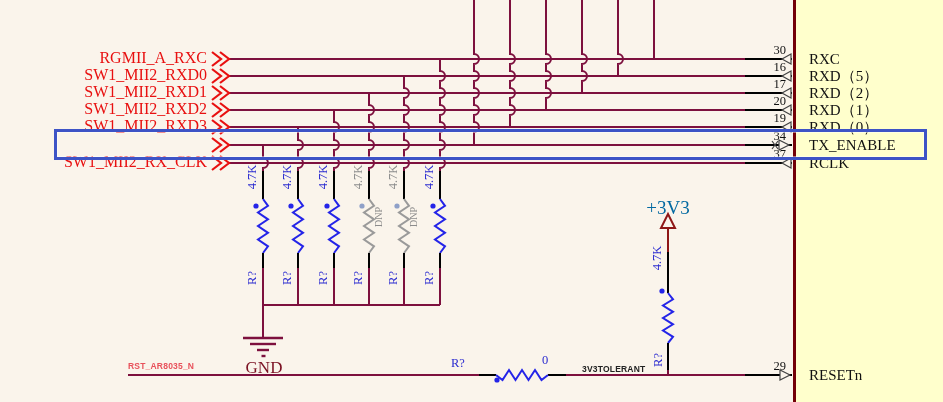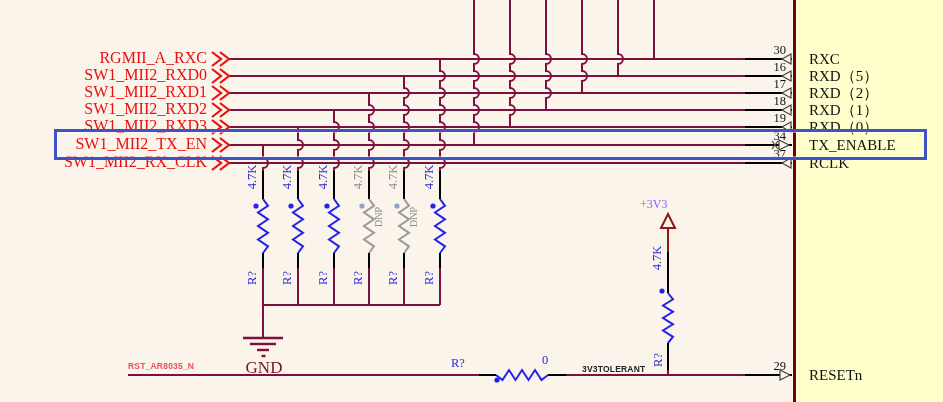--- a/index.html
+++ b/index.html
@@ -10,21 +10,21 @@
   #wires{position:absolute;left:0;top:0;z-index:10;}
   .txt{position:absolute;z-index:20;white-space:nowrap;}
   .net{color:#E81010;font-size:16px;line-height:16px;left:0;width:207px;text-align:right;}
   .pinnum{color:#111;font-size:12.5px;line-height:14px;left:753px;width:33px;text-align:right;}
   .pinname{color:#111;font-size:15px;line-height:18px;left:809px;}
   .vtext{width:46px;height:14px;transform:rotate(-90deg);transform-origin:center;
          text-align:center;font-size:12.5px;line-height:14px;color:#2A2AD0;}
   .dnp{width:30px;height:12px;transform:rotate(-90deg);transform-origin:center;
        text-align:center;font-size:10px;line-height:12px;color:#8C8C8C;}
   .rblue{color:#2A2AD0;font-size:12.5px;}
-  .pwr{color:#8b5cf6;font-size:12px;width:56px;text-align:left;}
+  .pwr{color:#0369a1;font-size:19px;width:56px;text-align:center;}
   .gndtxt{color:#7A1022;font-size:17px;width:62px;text-align:center;}
   .tiny{font-family:"Liberation Sans","DejaVu Sans",sans-serif;font-size:8.5px;font-weight:bold;letter-spacing:.2px;}
   #selection-rect{position:absolute;left:54px;top:129px;width:867px;height:25px;
                   border:3.5px solid #3D53C6;z-index:50;box-shadow:inset 0 0 0 1px rgba(255,255,255,.45);}
 </style>
 </head>
 <body>
 
 <div id="stage">
 
@@ -183,27 +183,26 @@
       <g>
         <polygon points="780,370 780,380 790,375" stroke="#444" stroke-width="1.2" fill="#FAF4EB"></polygon>
       </g>
     </svg>
 
   <div class="txt net" style="top:50px">RGMII_A_RXC</div>
   <div class="txt net" style="top:67px">SW1_MII2_RXD0</div>
   <div class="txt net" style="top:84px">SW1_MII2_RXD1</div>
   <div class="txt net" style="top:101px">SW1_MII2_RXD2</div>
   <div class="txt net" style="top:118px">SW1_MII2_RXD3</div>
-  <div class="txt net" style="top:136px">SW1_MII2_TX_EN</div>
   <div class="txt net" style="top:154px">SW1_MII2_RX_CLK</div>
 
   <div class="txt pinnum" style="top:43px">30</div>
   <div class="txt pinnum" style="top:60px">16</div>
   <div class="txt pinnum" style="top:77px">17</div>
-  <div class="txt pinnum" style="top:94px">18</div>
+  <div class="txt pinnum" style="top:94px">20</div>
   <div class="txt pinnum" style="top:111px">19</div>
   <div class="txt pinnum" style="top:129px">34</div>
   <div class="txt pinnum" style="top:147px">37</div>
   <div class="txt pinnum" style="top:359px">29</div>
 
   <div class="txt pinname" style="top:50px">RXC</div>
   <div class="txt pinname" style="top:67px">RXD（5）</div>
   <div class="txt pinname" style="top:84px">RXD（2）</div>
   <div class="txt pinname" style="top:101px">RXD（1）</div>
   <div class="txt pinname" style="top:118px">RXD（0）</div>

